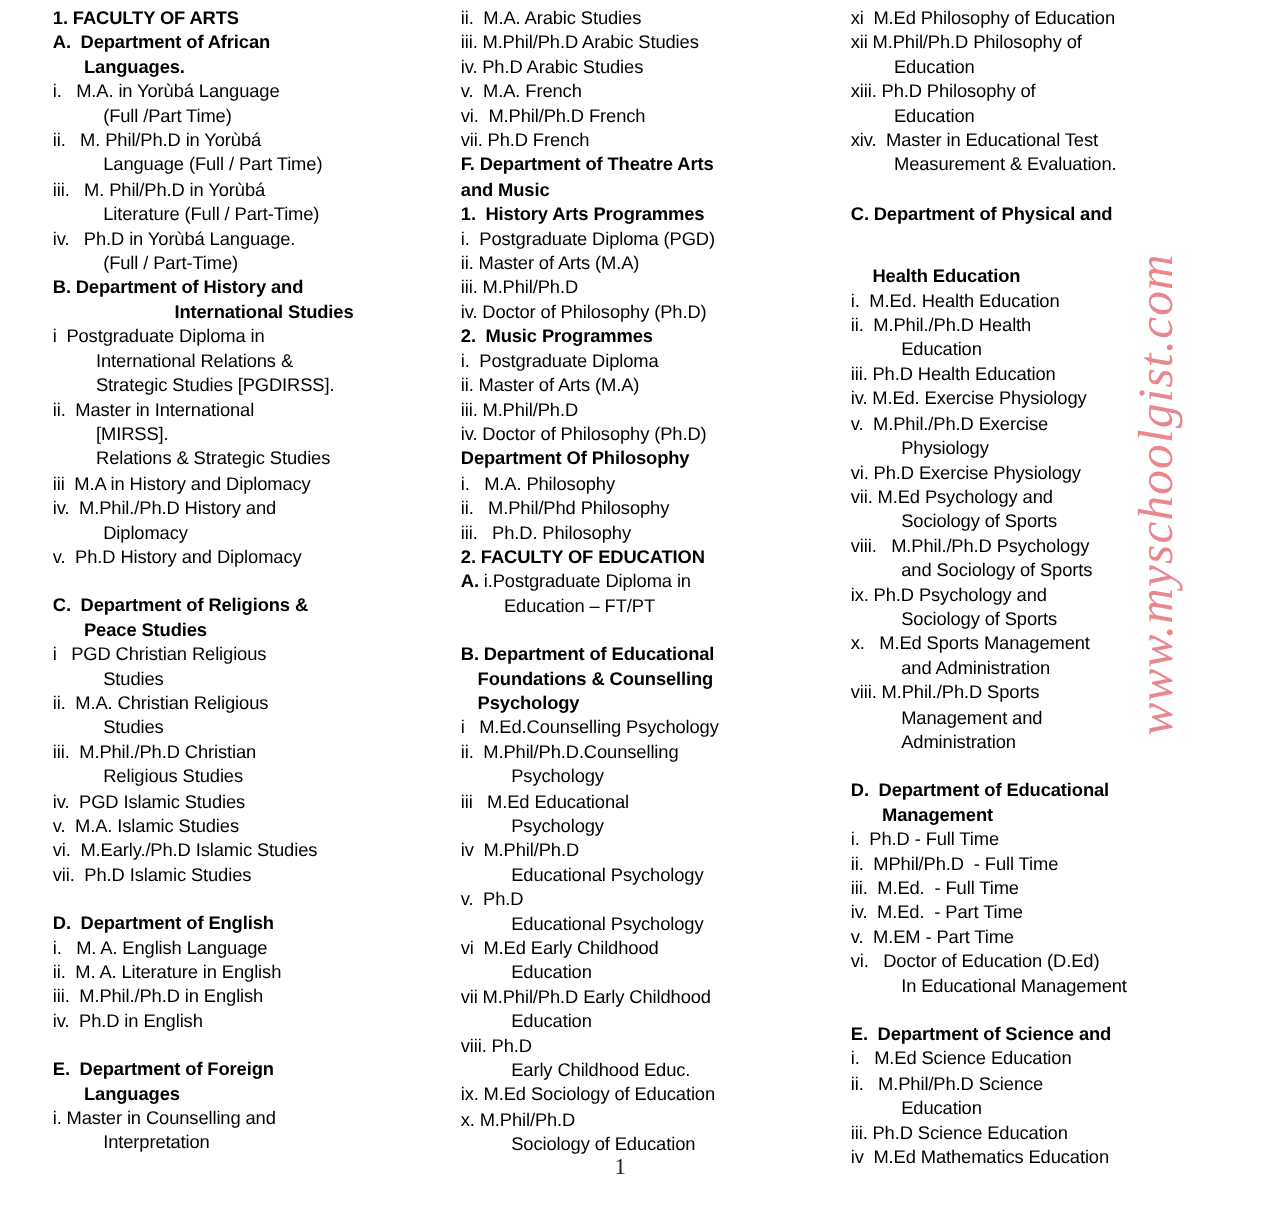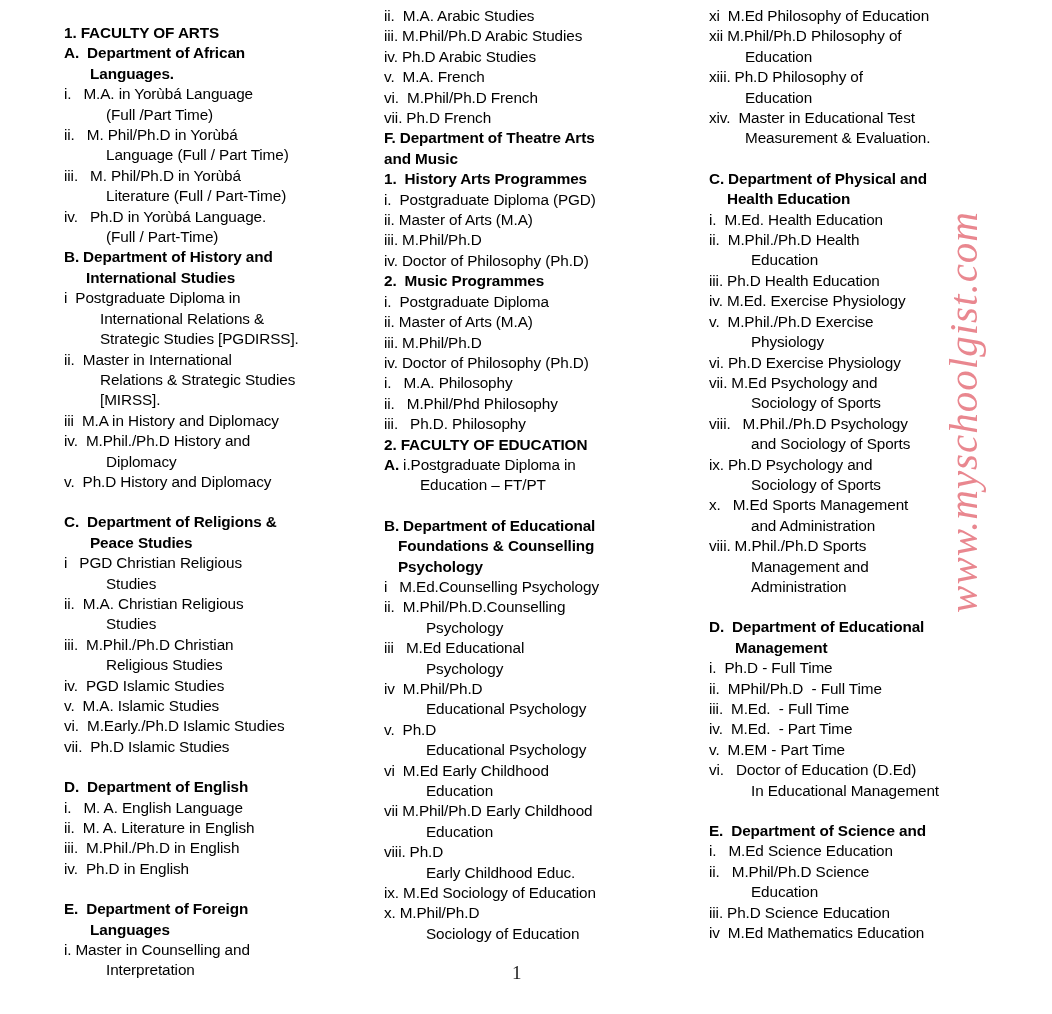--- a/index.html
+++ b/index.html
@@ -16,21 +16,21 @@
     width:1052px;height:1014px;
     box-sizing:border-box;
     padding:6px 0 0 0;
   }
   .cols{
     display:flex;
     align-items:flex-start;
     width:1052px;
   }
   .col{box-sizing:border-box;}
-  .col1{width:378px;padding-left:64px;padding-right:4px;margin-top:17px;}
+  .col1{width:378px;padding-left:44px;padding-right:4px;}
   .col2{width:325px;padding-left:6px;padding-right:4px;}
   .col3{width:349px;padding-left:6px;padding-right:10px;}
 
   
   .ln{
     font-size:15.3px;
     line-height:20.4px;
     white-space:pre-wrap;
     letter-spacing:-0.1px;
   }
@@ -55,22 +55,22 @@
   }
 
   
   .m14{flex-basis:14px;}
   .m18{flex-basis:18px;}
   .m26{flex-basis:26px;}
   .m30{flex-basis:30px;}
   .m34{flex-basis:34px;}
   .m40{flex-basis:40px;}
   .pad14{padding-left:14px;}
-  .pad18{padding-left:18px;}
-  .pad22{padding-left:22px;}
+  .pad18{padding-left:18px;margin-top:32px;}
+  .pad22{padding-left:22px;text-align:center;}
   .pad26{padding-left:26px;}
   .pad30{padding-left:30px;}
   .pad36{padding-left:36px;}
   .pad42{padding-left:42px;}
 
   .sp4{padding-left:4px;}
   .sp8{padding-left:8px;}
   .sp12{padding-left:12px;}
 
   
@@ -156,22 +156,22 @@
           <span class="mk m26">i</span>
           <span class="tx sp8">Postgraduate Diploma in</span>
         </div>
         <div class="ln pad36 cont">International Relations &amp;</div>
         <div class="ln pad36 cont">Strategic Studies [PGDIRSS].</div>
 
         <div class="row">
           <span class="mk m26">ii.</span>
           <span class="tx sp8">Master in International</span>
         </div>
+        <div class="ln pad36 cont">[MIRSS].</div>
         <div class="ln pad36 cont">Relations &amp; Strategic Studies</div>
-        <div class="ln pad36 cont">[MIRSS].</div>
 
         <div class="row">
           <span class="mk m26">iii</span>
           <span class="tx sp8">M.A in History and Diplomacy</span>
         </div>
 
         <div class="row">
           <span class="mk m26">iv.</span>
           <span class="tx sp8">M.Phil./Ph.D History and</span>
         </div>
@@ -343,20 +343,21 @@
           <span class="mk m30">iii.</span>
           <span class="tx sp4">M.Phil/Ph.D</span>
         </div>
         <div class="row">
           <span class="mk m30">iv.</span>
           <span class="tx sp4">Doctor of Philosophy (Ph.D)</span>
         </div>
       </div>
 
       <div>
+        <div class="ln b">Department Of Philosophy</div>
         <div class="row">
           <span class="mk m40">i.</span>
           <span class="tx sp12">M.A. Philosophy</span>
         </div>
         <div class="row">
           <span class="mk m40">ii.</span>
           <span class="tx sp12">M.Phil/Phd Philosophy</span>
         </div>
         <div class="row">
           <span class="mk m40">iii.</span>

